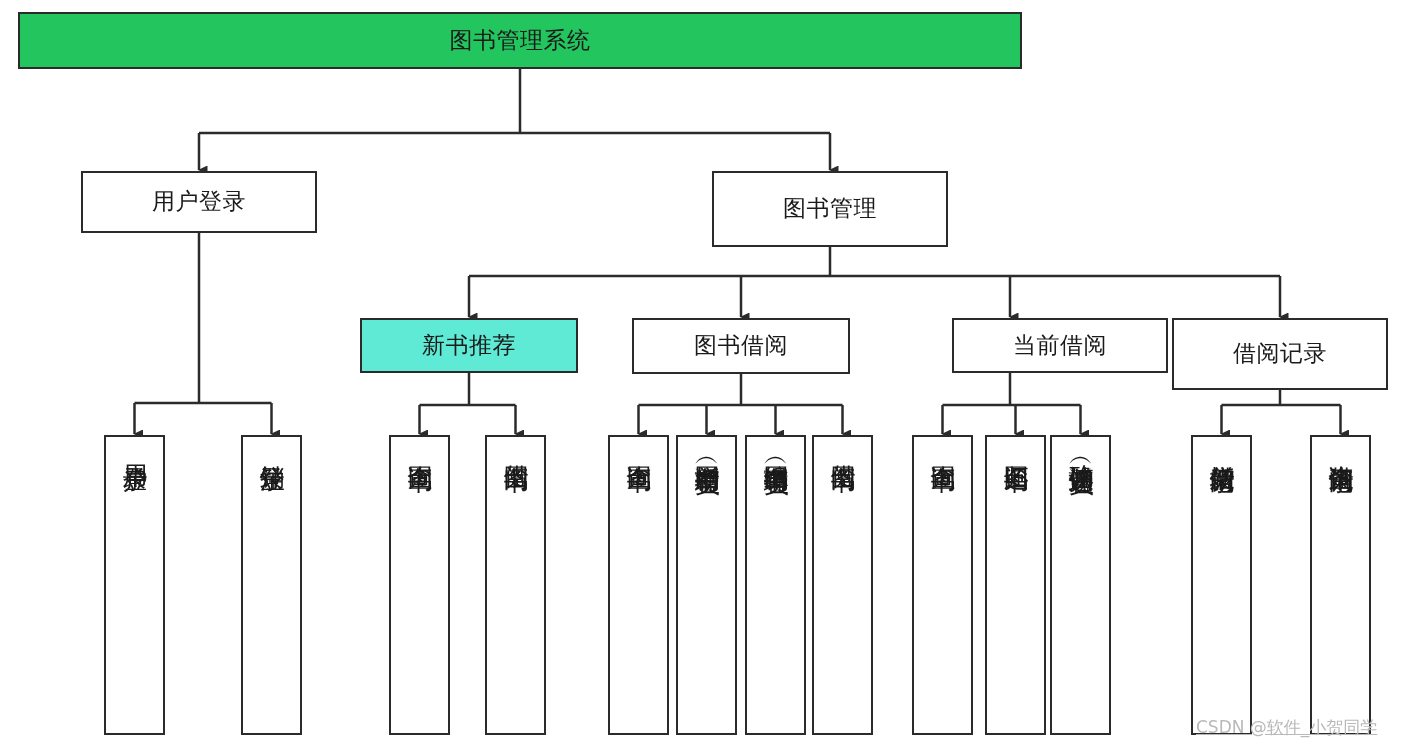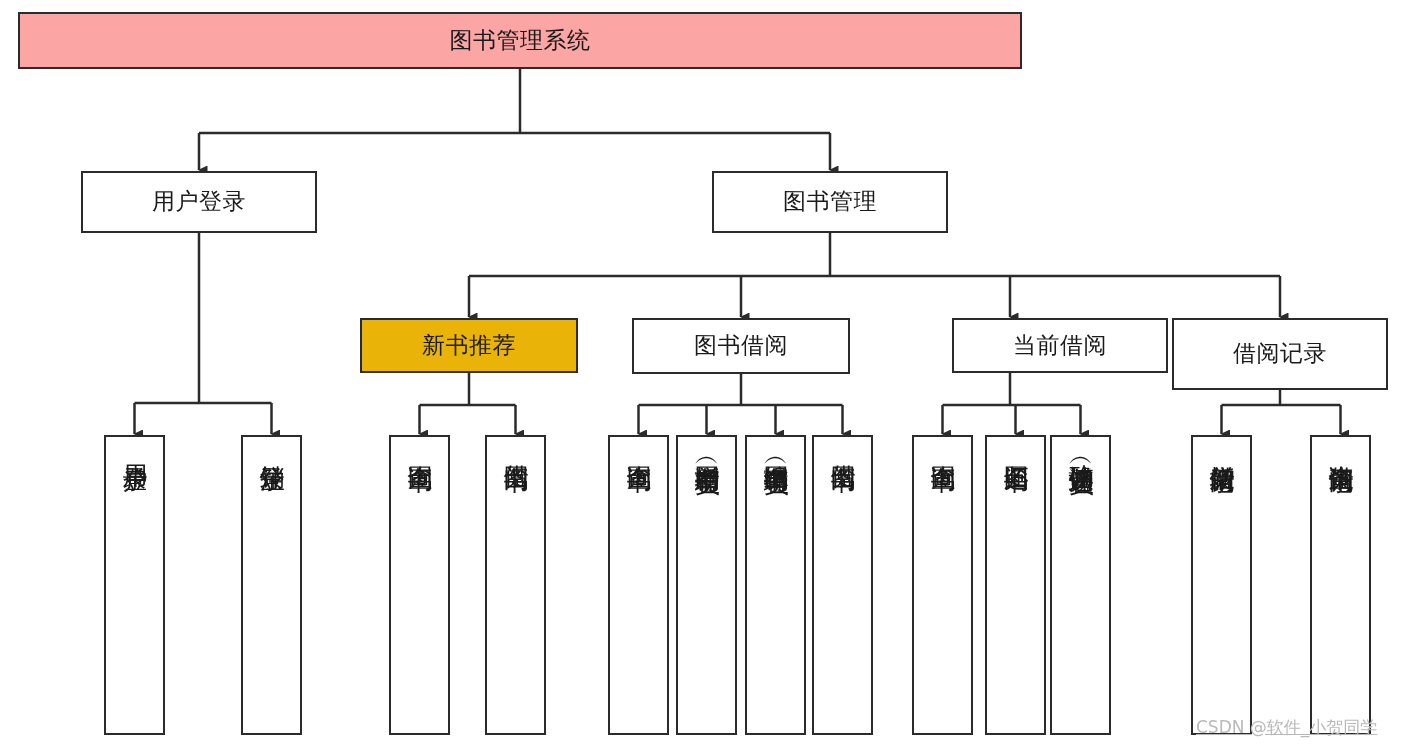--- a/index.html
+++ b/index.html
@@ -115,30 +115,30 @@
         <line x1="1015.5" y1="405" x2="1015.5" y2="434" stroke="#2b2b2b" stroke-width="2.5" marker-end="url(#arrowhead)"></line>
         <line x1="1080.5" y1="405" x2="1080.5" y2="434" stroke="#2b2b2b" stroke-width="2.5" marker-end="url(#arrowhead)"></line>
         <line x1="1280" y1="373" x2="1280" y2="405" stroke="#2b2b2b" stroke-width="2.5"></line>
         <line x1="1221.5" y1="405" x2="1340.5" y2="405" stroke="#2b2b2b" stroke-width="2.5"></line>
         <line x1="1221.5" y1="405" x2="1221.5" y2="434" stroke="#2b2b2b" stroke-width="2.5" marker-end="url(#arrowhead)"></line>
         <line x1="1340.5" y1="405" x2="1340.5" y2="434" stroke="#2b2b2b" stroke-width="2.5" marker-end="url(#arrowhead)"></line>
       </g>
   </svg>
 
   <div id="node-layer">
-      <div class="node horizontal root" style="left: 18px; top: 12px; width: 1004px; height: 57px; border-color: rgb(43, 43, 43); background: #fca5a5;">
+      <div class="node horizontal root" style="left: 18px; top: 12px; width: 1004px; height: 57px; border-color: rgb(43, 43, 43); background: #22c55e;">
         <span class="node-label" style="color: rgb(26, 26, 26);">图书管理系统</span>
       </div>
       <div class="node horizontal" style="left: 81px; top: 171px; width: 236px; height: 62px; border-color: rgb(43, 43, 43); background: rgb(255, 255, 255);">
         <span class="node-label" style="color: rgb(26, 26, 26);">用户登录</span>
       </div>
-      <div class="node horizontal" style="left: 712px; top: 171px; width: 236px; height: 62px; border-color: rgb(43, 43, 43); background: rgb(255, 255, 255);">
+      <div class="node horizontal" style="left: 712px; top: 171px; width: 236px; height: 76px; border-color: rgb(43, 43, 43); background: rgb(255, 255, 255);">
         <span class="node-label" style="color: rgb(26, 26, 26);">图书管理</span>
       </div>
-      <div class="node horizontal" style="left: 360px; top: 318px; width: 218px; height: 55px; border-color: rgb(43, 43, 43); background: #eab308;">
+      <div class="node horizontal" style="left: 360px; top: 318px; width: 218px; height: 55px; border-color: rgb(43, 43, 43); background: #5eead4;">
         <span class="node-label" style="color: rgb(26, 26, 26);">新书推荐</span>
       </div>
       <div class="node horizontal" style="left: 632px; top: 318px; width: 218px; height: 56px; border-color: rgb(43, 43, 43); background: rgb(255, 255, 255);">
         <span class="node-label" style="color: rgb(26, 26, 26);">图书借阅</span>
       </div>
       <div class="node horizontal" style="left: 952px; top: 318px; width: 216px; height: 55px; border-color: rgb(43, 43, 43); background: rgb(255, 255, 255);">
         <span class="node-label" style="color: rgb(26, 26, 26);">当前借阅</span>
       </div>
       <div class="node horizontal" style="left: 1172px; top: 318px; width: 216px; height: 72px; border-color: rgb(43, 43, 43); background: rgb(255, 255, 255);">
         <span class="node-label" style="color: rgb(26, 26, 26);">借阅记录</span>

